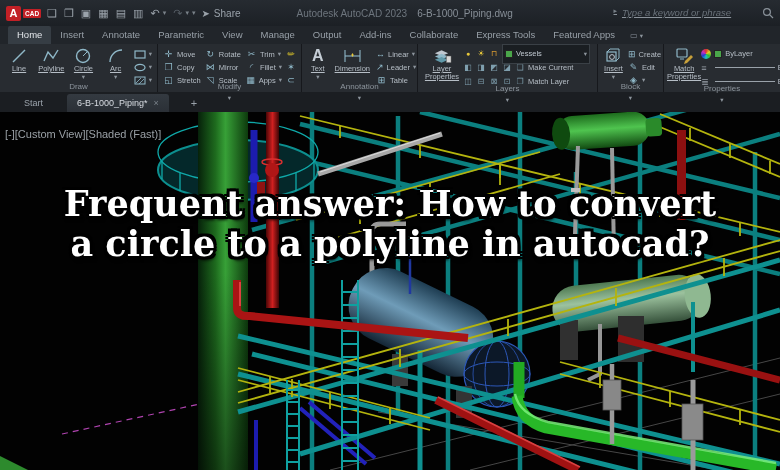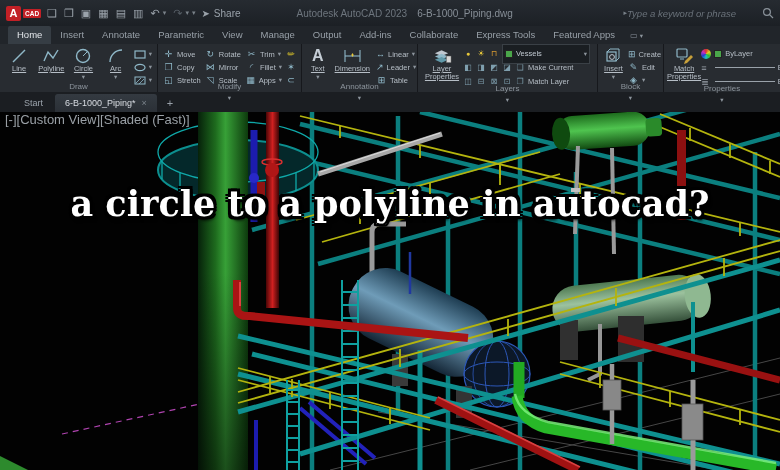--- a/index.html
+++ b/index.html
@@ -12,21 +12,21 @@
   .acad-logo .a-mark { width:15px; height:15px; background:#c22026; color:#fff; font-weight:bold; font-size:11px; display:flex; align-items:center; justify-content:center; border-radius:2px; }
   .acad-logo .cad-badge { background:#c22026; color:#fff; font-size:6.5px; font-weight:bold; padding:1px 2px; border-radius:1px; }
   .qat { display:flex; align-items:center; gap:7px; color:#9aa2aa; font-size:11px; }
   .qat .qicon { cursor:default; }
   .qat .dim { color:#565e66; }
   .qat .mini-caret { font-size:7px; margin-left:-4px; color:#7a828a; }
   .share { display:flex; align-items:center; gap:4px; color:#9aa2aa; }
   .title-center { display:flex; gap:10px; align-items:center; white-space:nowrap; }
   .app-title { color:#6d757d; }
   .doc-title { color:#868e96; }
-  .search-box { display:flex; align-items:center; margin-left:auto; }
+  .search-box { display:flex; align-items:flex-start; gap:5px; margin-left:auto;text-decoration:underline; }
   .search-box input { background:transparent; border:none; outline:none; width:135px; font-size:9.5px; font-style:italic; color:#7a828a; }
   .search-box input::placeholder { color:#6a727a; font-style:italic; }
 
   
   .ribbon-tabs { height:18px; background:#21252a; display:flex; align-items:flex-end; padding-left:8px; font-size:9.5px; color:#98a0a8; }
   .rtab { padding:3px 9px 4px; cursor:default; }
   .rtab.active { background:#363d44; color:#e2e6ea; border-radius:2px 2px 0 0; }
   .ribbon-toggle { margin-left:6px; font-size:8px; color:#8a929a; padding-bottom:4px; }
 
   
@@ -47,29 +47,29 @@
   .layer-row { display:flex; align-items:center; gap:3px; height:13px; }
   .ltool { font-size:8px; color:#7f9fae; width:10px; text-align:center; }
   .lbtn-label { font-size:7.5px; color:#b6bec6; }
 
   .prop-row { display:flex; align-items:center; gap:3px; height:13px; font-size:7.5px; color:#b6bec6; width:104px; }
   .color-wheel { width:10px; height:10px; border-radius:50%; background:conic-gradient(#e03030,#e0d020,#30c030,#20c0c0,#2040d0,#c030c0,#e03030); }
   .wline { flex:1; border-top:1.5px solid #9aa2aa; }
   .prop-icon { color:#9aa2aa; font-size:9px; width:11px; }
 
   
-  .filetabs { height:20px; background:#1b1e22; display:flex; align-items:flex-end; padding-left:14px; font-size:9px; color:#9aa2aa; gap:2px; }
+  .filetabs { height:20px; background:#1b1e22; display:flex; align-items:flex-end; padding-left:14px; font-size:9px; color:#9aa2aa; gap:14px; }
   .ftab { padding:4px 10px; cursor:default; }
   .ftab.active { background:linear-gradient(#343a41,#2b3036); color:#d8dce2; border-radius:3px 3px 0 0; display:flex; gap:6px; align-items:flex-start; }
   .ftab .close-x { color:#7a828a; font-size:9px; }
   .newtab { padding:3px 8px; color:#9aa2aa; font-size:11px; }
 
   
   .viewport { position:relative; width:780px; height:358px; background:#020202; }
-  .vp-controls { position:absolute; top:0; left:5px; font-size:13px; color:#9aa0a6; z-index:3; }
+  .vp-controls { position:absolute; top:16px; left:5px; font-size:11px; color:#9aa0a6; z-index:3; }
   .scene { position:absolute; inset:0; }
 
   
   .overlay-text { position:absolute; left:0; right:0; top:72px; z-index:5; text-align:center;
     font-family:"DejaVu Serif", serif; font-weight:bold; font-size:35px; line-height:40px; color:#ffffff;
     text-shadow:-3px -3px 0 #000, 3px -3px 0 #000, -3px 3px 0 #000, 3px 3px 0 #000,
                 -3px 0 0 #000, 3px 0 0 #000, 0 -3px 0 #000, 0 3px 0 #000, 2px 4px 3px rgba(0,0,0,.9); }
 </style>
 </head>
 <body>
@@ -664,15 +664,16 @@
 
     <g>
       <line x1="693" y1="268" x2="693" y2="358" stroke="#9a9a9a" stroke-width="5"></line>
       <rect x="682" y="292" width="21" height="36" fill="#8a8a8a" stroke="#555" stroke-width=".8"></rect>
       <line x1="612" y1="252" x2="612" y2="332" stroke="#9a9a9a" stroke-width="4.5"></line>
       <rect x="603" y="268" width="18" height="30" fill="#888888" stroke="#555" stroke-width=".8"></rect>
     </g>
   </svg>
 
   <div class="overlay-text">
+    <div>Frequent answer: How to convert</div>
     <div>a circle to a polyline in autocad?</div>
   </div>
 </div>
 
 </body></html>

